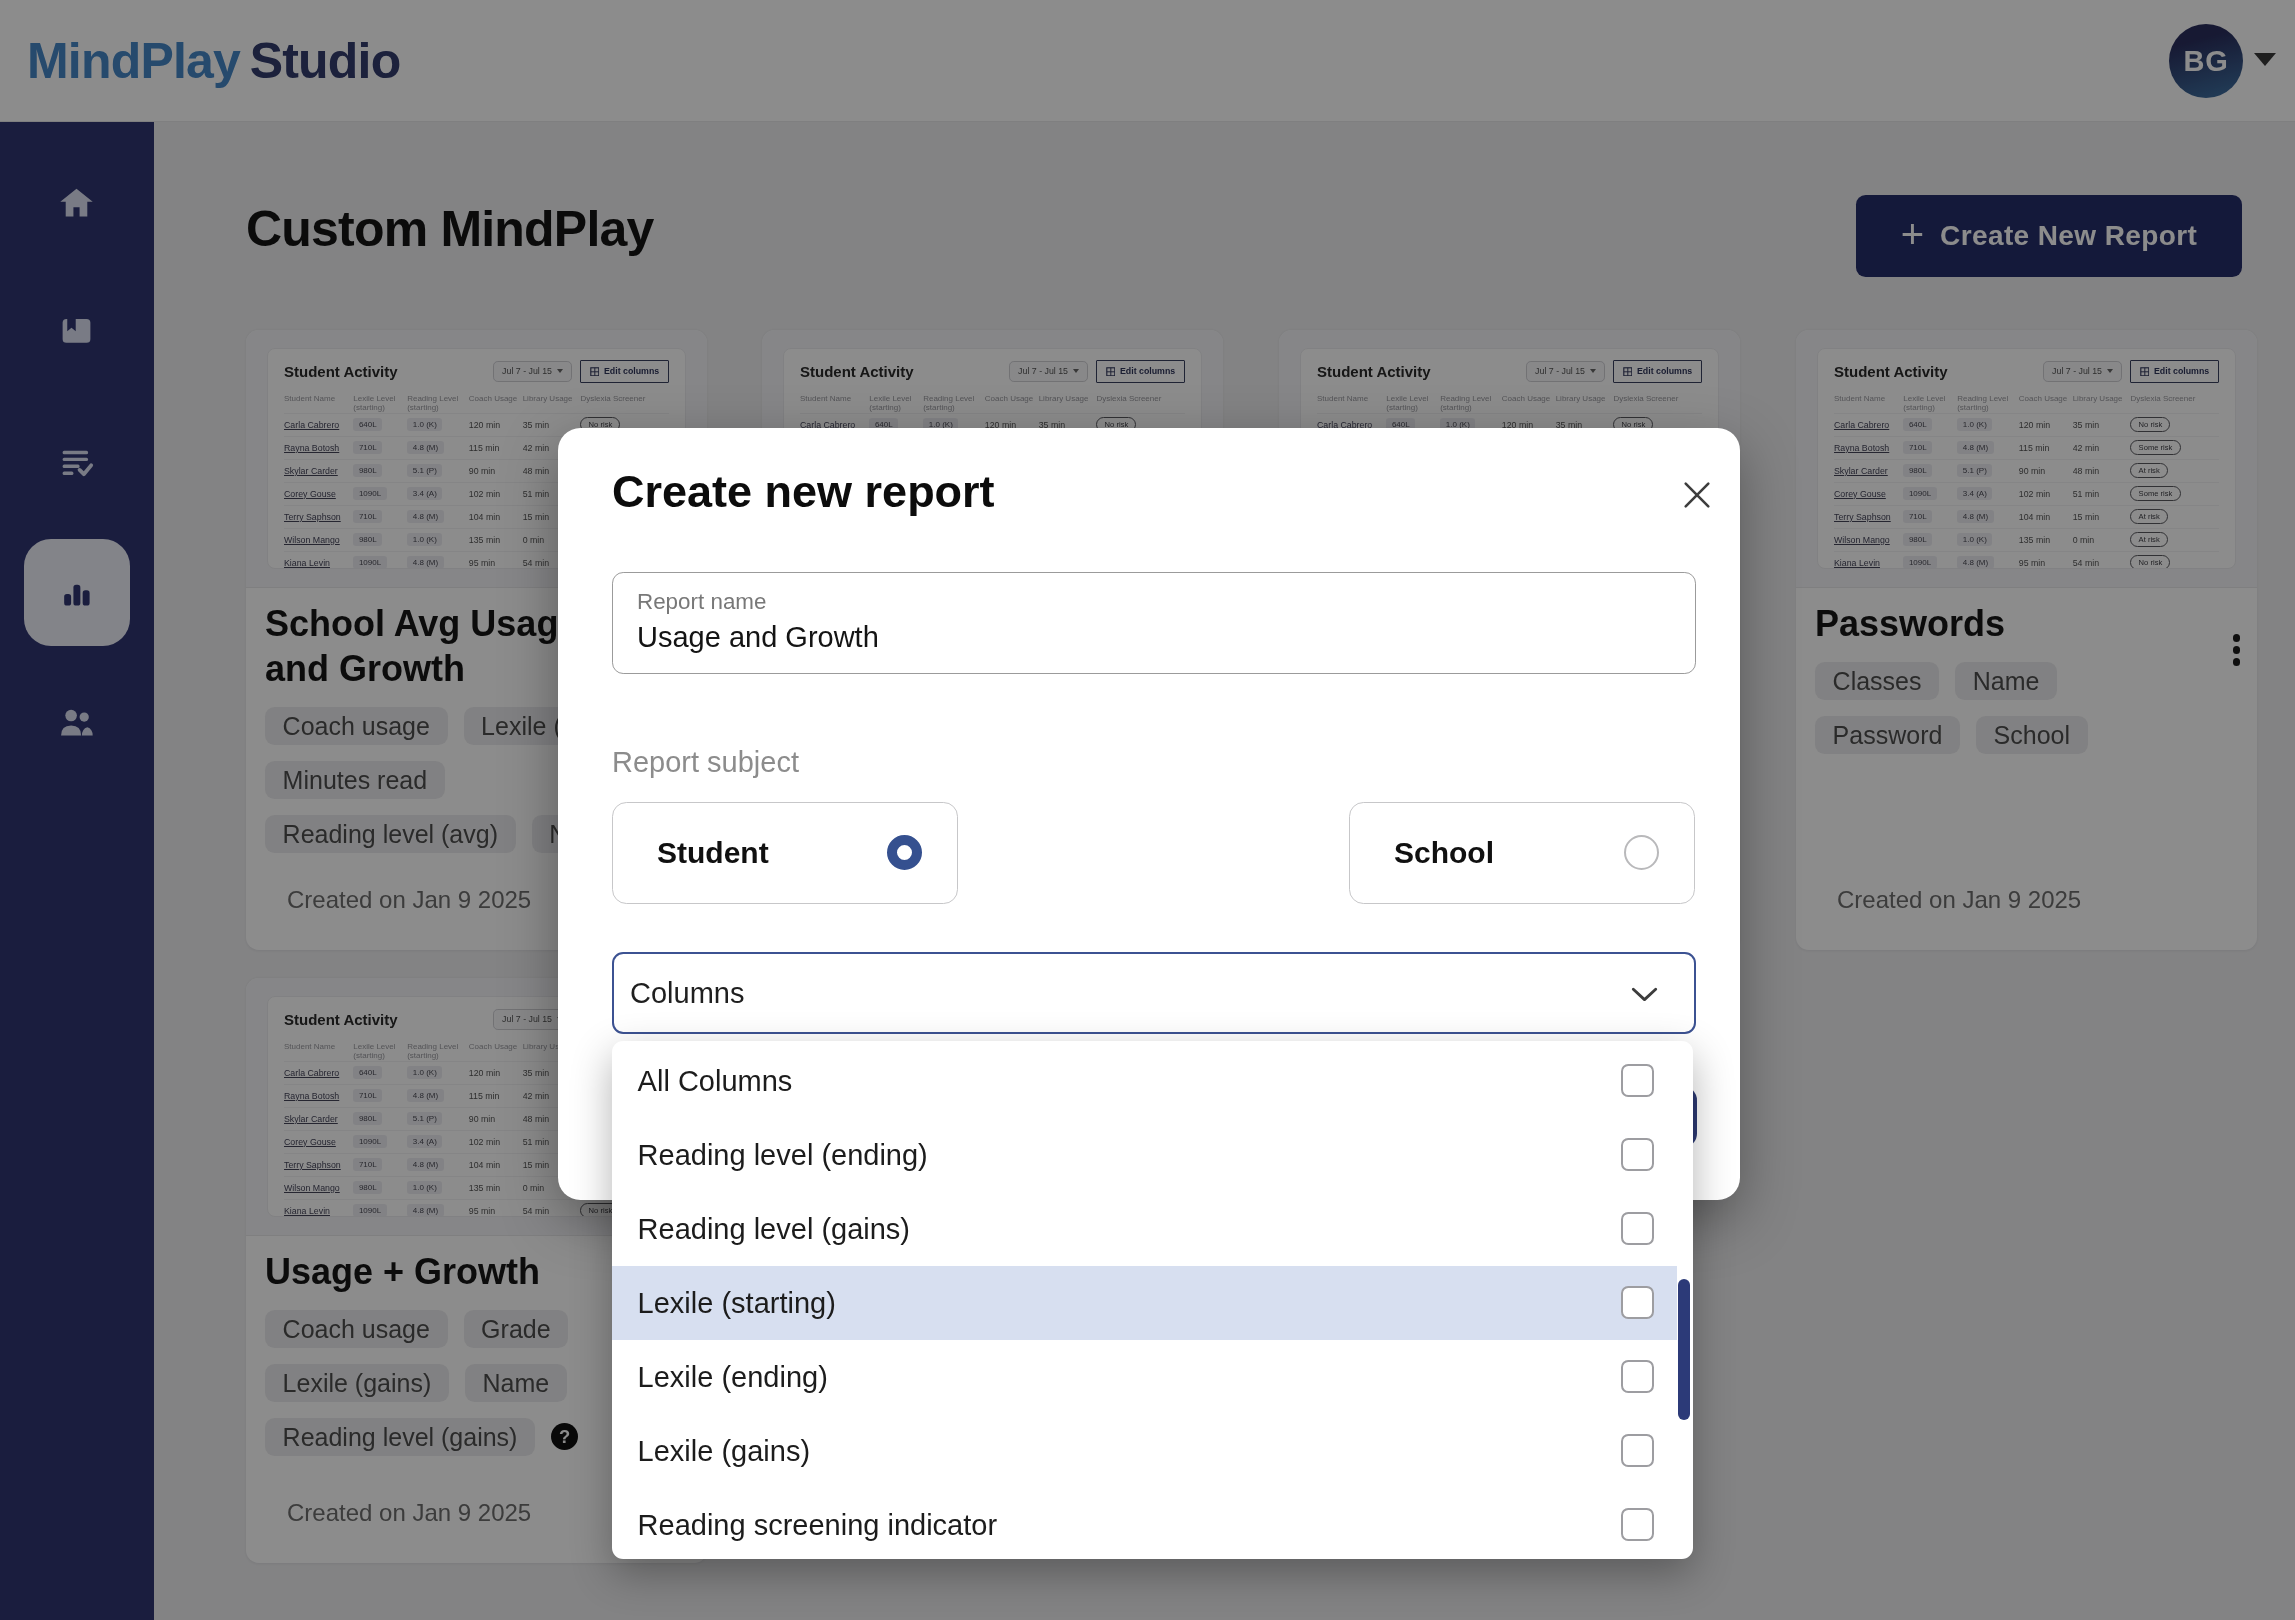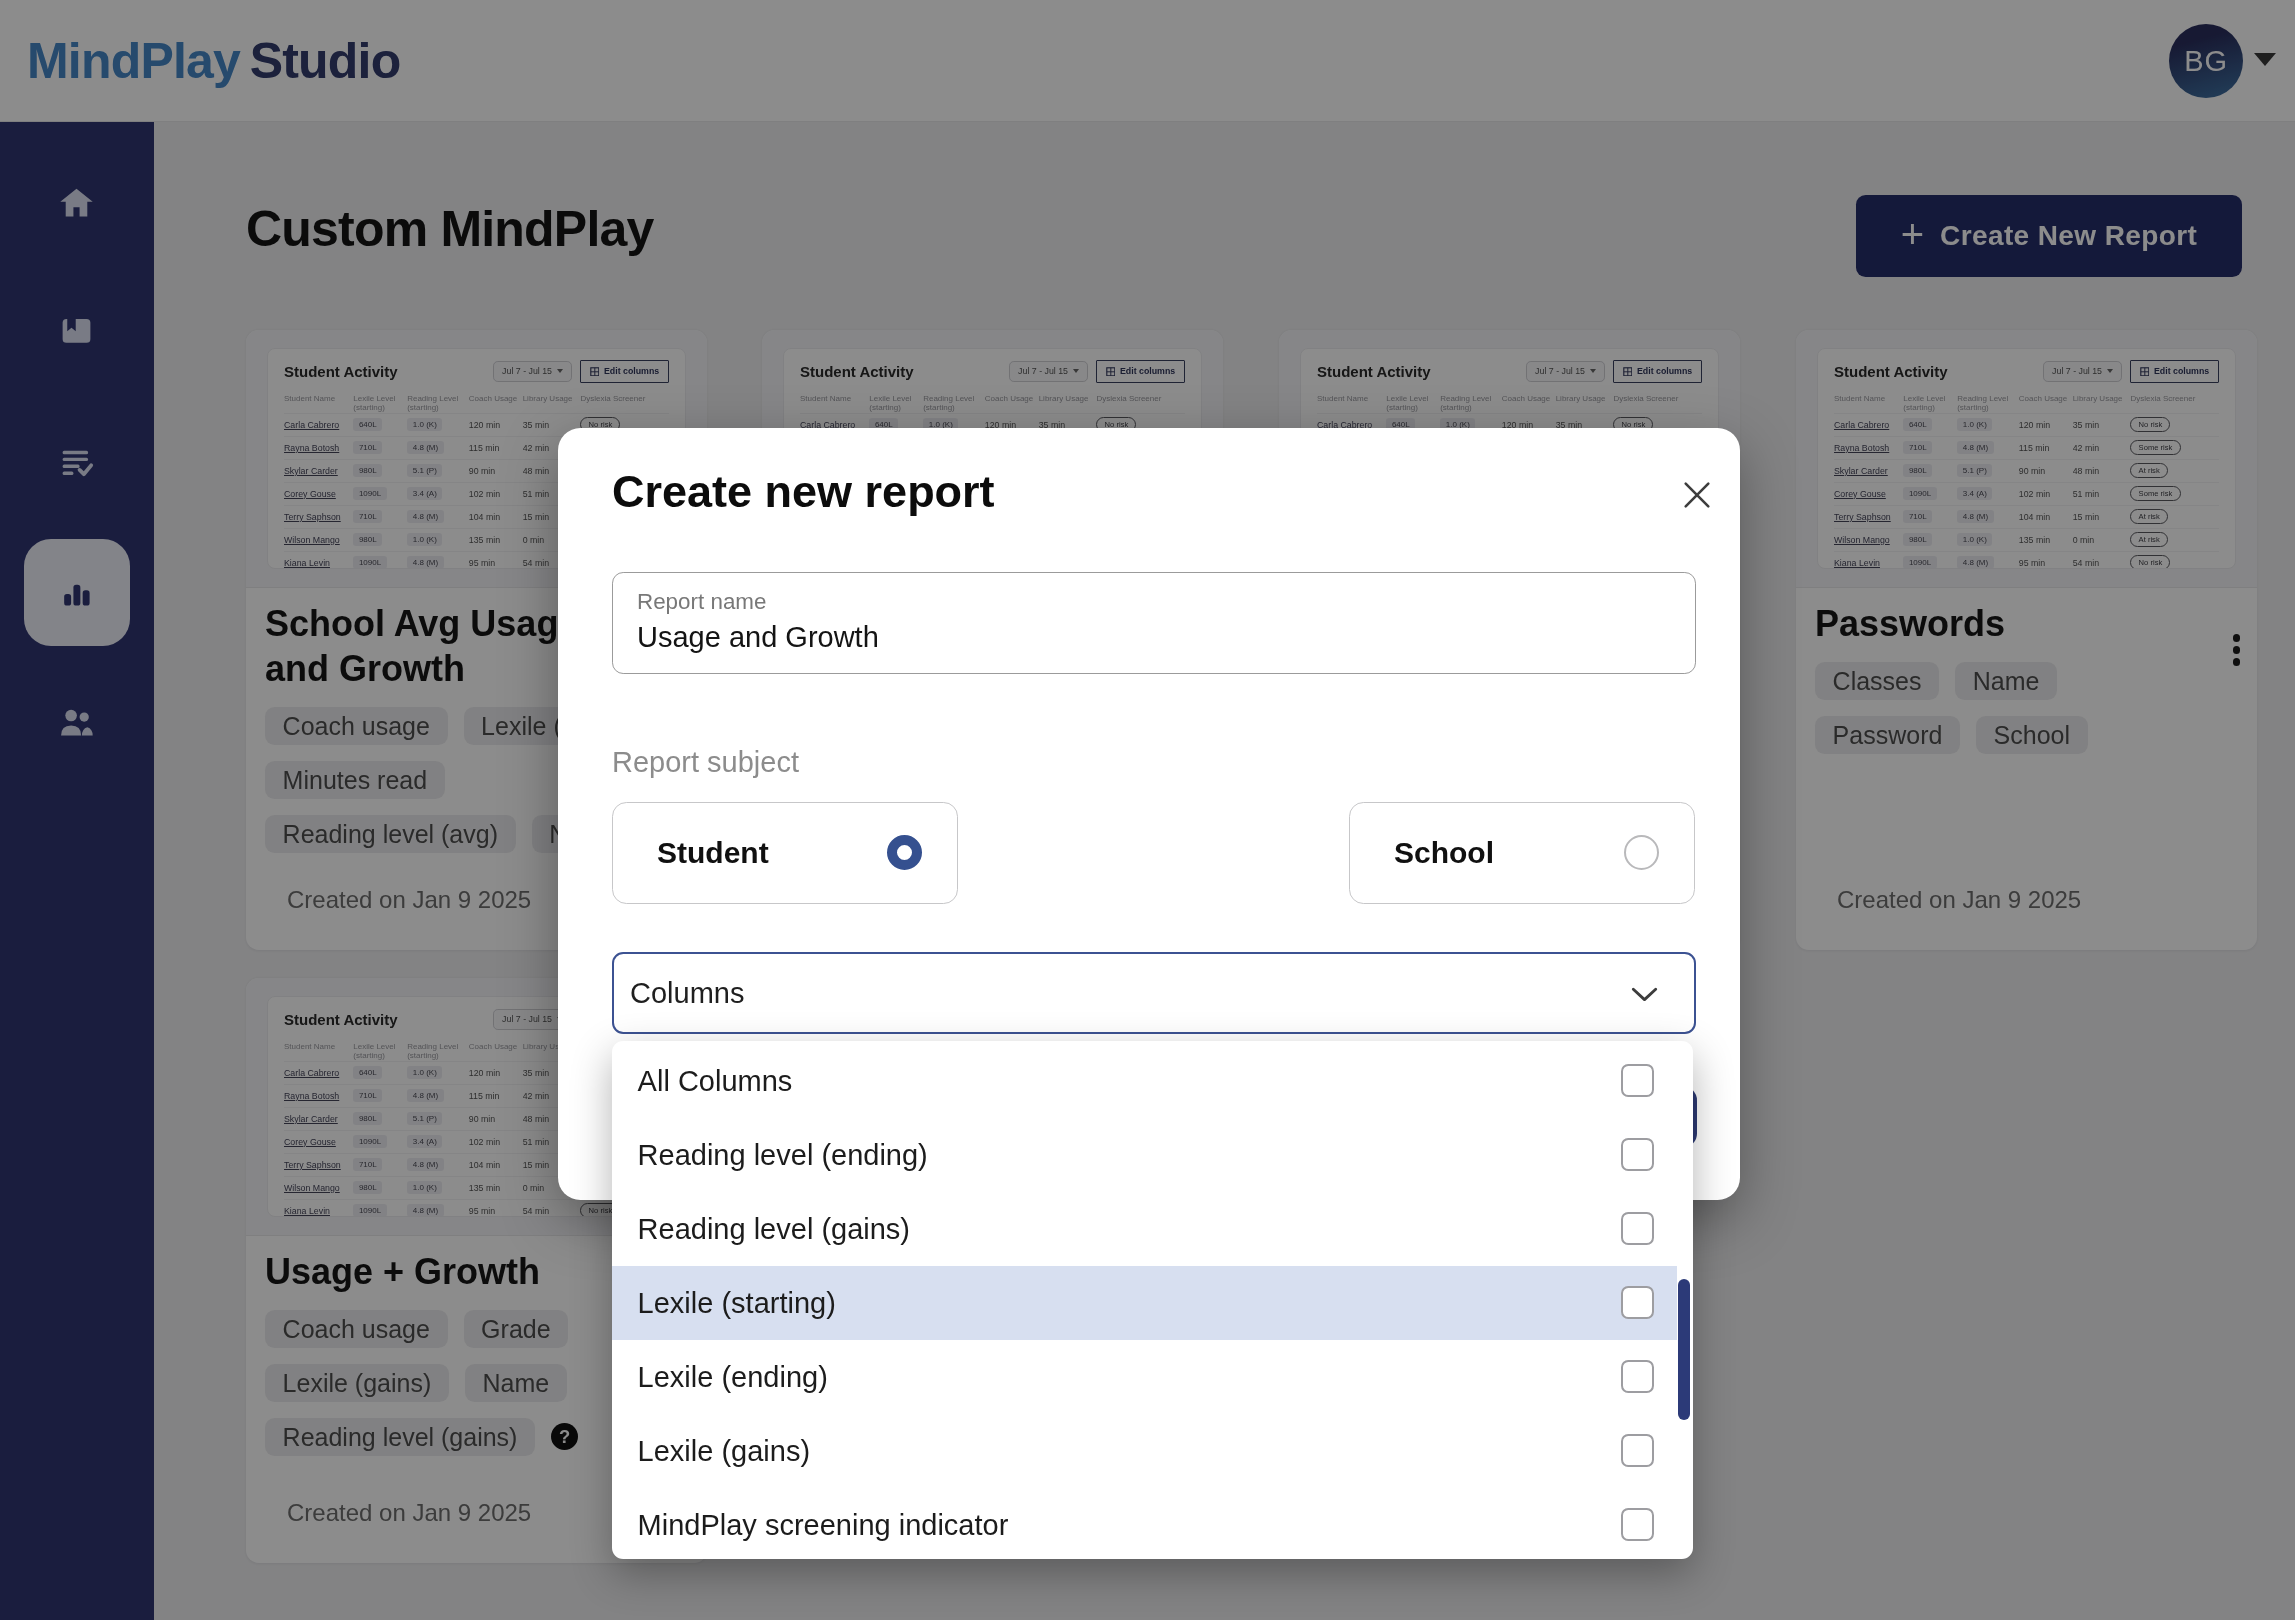--- a/index.html
+++ b/index.html
@@ -7,21 +7,21 @@
   body { font-family:"Liberation Sans", sans-serif; }
   .screen { position:relative; width:2295px; height:1620px; background:#efeff1; overflow:hidden; }
 
   
   .topbar { position:absolute; left:0; top:0; width:2295px; height:122px; background:#ffffff; border-bottom:0.8px solid #e7e7e9; z-index:2; }
   .logo { position:absolute; left:27px; top:0; height:122px; line-height:122px; font-size:50px; font-weight:800; letter-spacing:-0.8px; }
   .logo .lp { color:#4587c7; }
   .logo .ls { color:#333d6e; margin-left:9.6px; }
   .avatar { position:absolute; left:2169px; top:24px; width:74px; height:74px; border-radius:50%;
             background:linear-gradient(165deg,#2a2f5e 25%,#3e6fa0 95%);
-            color:#fff; font-size:29px; font-weight:400; display:flex; align-items:center; justify-content:center; letter-spacing:0.8px; }
+            color:#fff; font-size:29px; font-weight:700; display:flex; align-items:center; justify-content:center; letter-spacing:0.8px; }
   .avatar-caret { position:absolute; left:2254px; top:53px; width:0; height:0;
             border-left:11.2px solid transparent; border-right:11.2px solid transparent; border-top:13.6px solid #3a3a3a; }
 
   
   .sidebar { position:absolute; left:0; top:122px; width:154px; height:1499px; background:#303672; z-index:2; }
   .side-item { position:absolute; left:58px; width:37px; height:37px; color:#dde1f2; }
   .side-item svg { width:37px; height:37px; display:block; }
   .side-active-pill { position:absolute; left:24px; top:417px; width:106px; height:107px; background:#eef0fa; border-radius:27px; }
   .side-active-pill svg { position:absolute; left:34px; top:35px; width:37px; height:37px; }
 
@@ -656,21 +656,21 @@
         </div>
         <div class="opt">
           <span class="opt-label">Lexile (ending)</span>
           <span class="cbx"></span>
         </div>
         <div class="opt">
           <span class="opt-label">Lexile (gains)</span>
           <span class="cbx"></span>
         </div>
         <div class="opt">
-          <span class="opt-label">MindPlay screening indicator</span>
+          <span class="opt-label">Reading screening indicator</span>
           <span class="cbx"></span>
         </div>
       </div>
     <div class="menu-thumbtrack"></div>
   </div>
 
 </div>
 
 
 </body></html>

